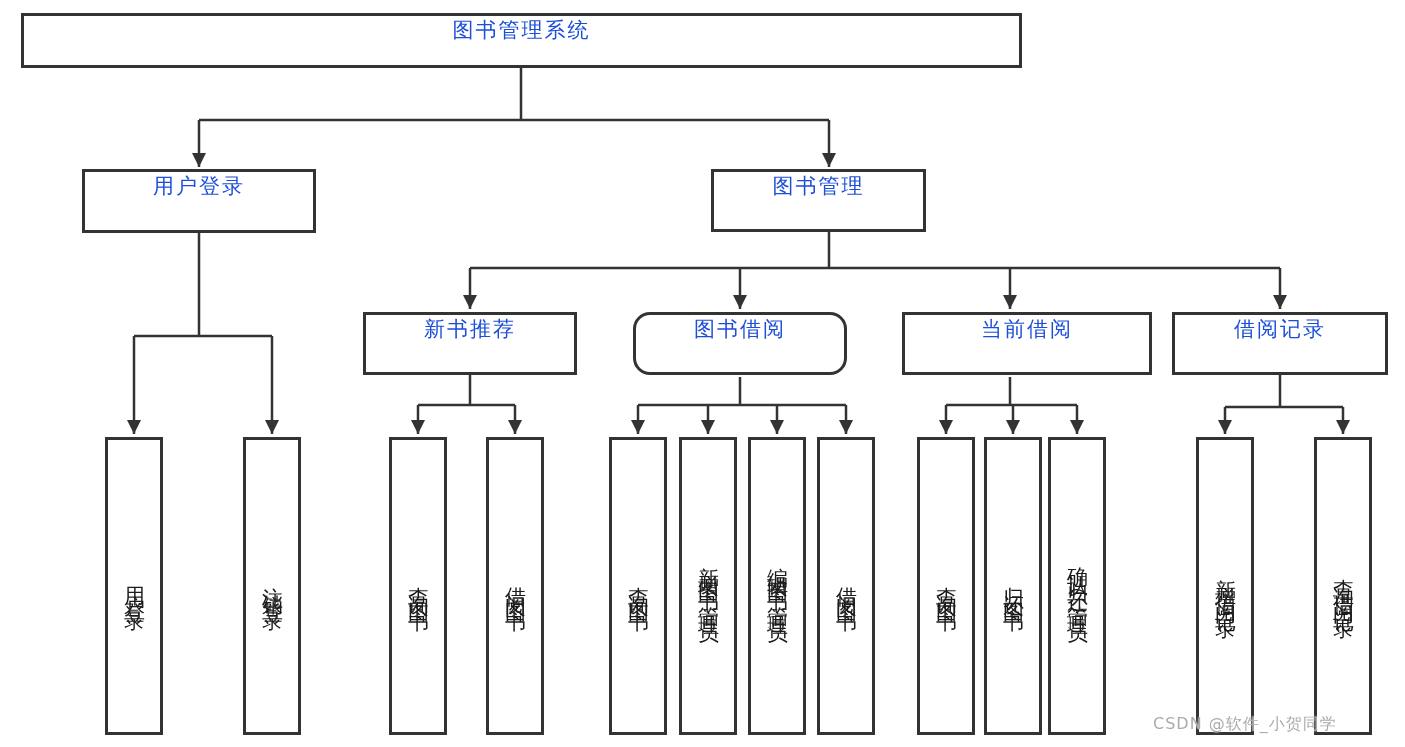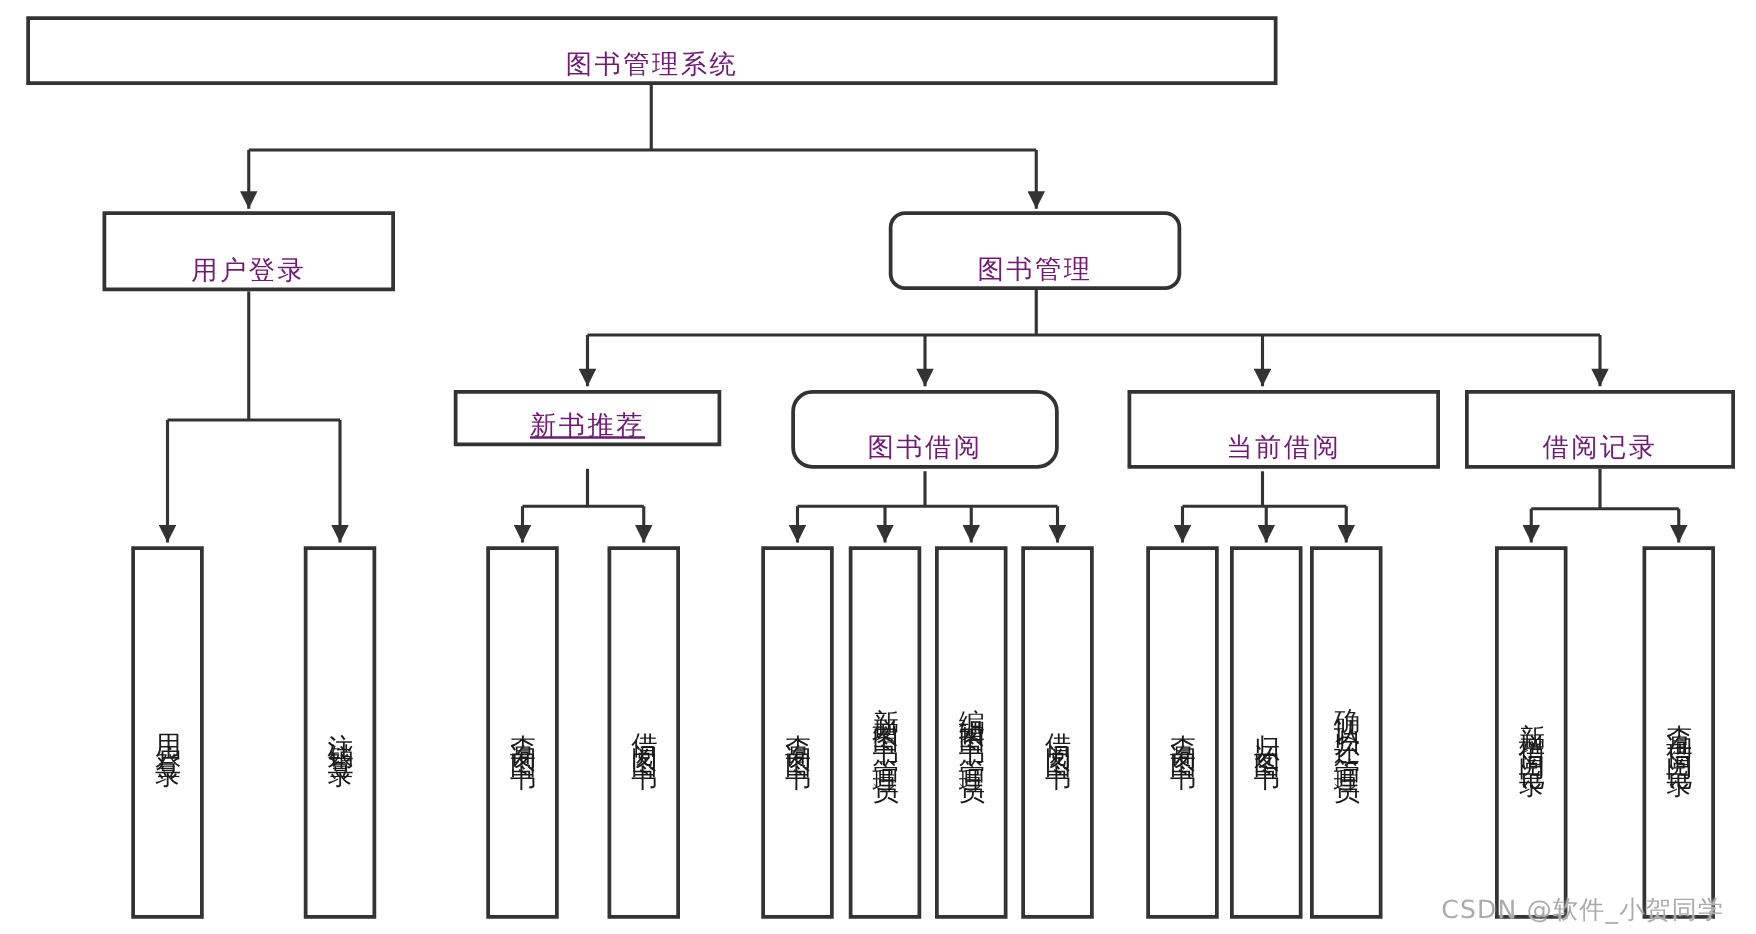--- a/index.html
+++ b/index.html
@@ -15,23 +15,23 @@
     position: absolute;
     left: 0; top: 0;
     width: 1405px; height: 747px;
   }
   .node {
     position: absolute;
     box-sizing: border-box;
     border: 3px solid #333333;
     background: #ffffff;
     display: flex;
-    align-items: flex-end;
+    align-items: flex-start;
     justify-content: center;
-    color: #701a75;
+    color: #1d4ed8;
   }
   .node .lbl {
     font-size: 21px;
     letter-spacing: 2px;
     white-space: nowrap;
   }
   .vnode {
     position: absolute;
     box-sizing: border-box;
     border: 3px solid #333333;
@@ -48,21 +48,21 @@
     writing-mode: vertical-lr;
     font-size: 21px;
     letter-spacing: 8px;
     line-height: 1;
     white-space: nowrap;
   }
   .watermark {
     position: absolute;
     left: 1153px;
     top: 714px;
-    font-size: 20px;
+    font-size: 16px;
     color: #ababab;
     letter-spacing: 1px;
     white-space: nowrap;
     text-shadow: 0 0 2px #ffffff;
   }
 </style>
 </head>
 <body>
 
 <div class="stage">
@@ -103,25 +103,25 @@
     <path d="M1343,407 V434" fill="none" stroke="#333333" stroke-width="2.5" marker-end="url(#arrow)"></path>
   </svg>
 
   <div class="node" style="left:21px; top:13px; width:1001px; height:55px;">
     <span class="lbl">图书管理系统</span>
   </div>
 
   <div class="node" style="left:82px; top:169px; width:234px; height:64px;">
     <span class="lbl">用户登录</span>
   </div>
-  <div class="node" style="left:711px; top:169px; width:234px; height:63px;border-radius:13px;">
+  <div class="node" style="left:711px; top:169px; width:215px; height:63px;">
     <span class="lbl">图书管理</span>
   </div>
 
-  <div class="node" style="left:363px; top:312px; width:214px; height:45px;text-decoration:underline;">
+  <div class="node" style="left:363px; top:312px; width:214px; height:63px;">
     <span class="lbl">新书推荐</span>
   </div>
   <div class="node" style="left:633px; top:312px; width:214px; height:63px;border-radius:17px;">
     <span class="lbl">图书借阅</span>
   </div>
   <div class="node" style="left:902px; top:312px; width:250px; height:63px;">
     <span class="lbl">当前借阅</span>
   </div>
   <div class="node" style="left:1172px; top:312px; width:216px; height:63px;">
     <span class="lbl">借阅记录</span>

